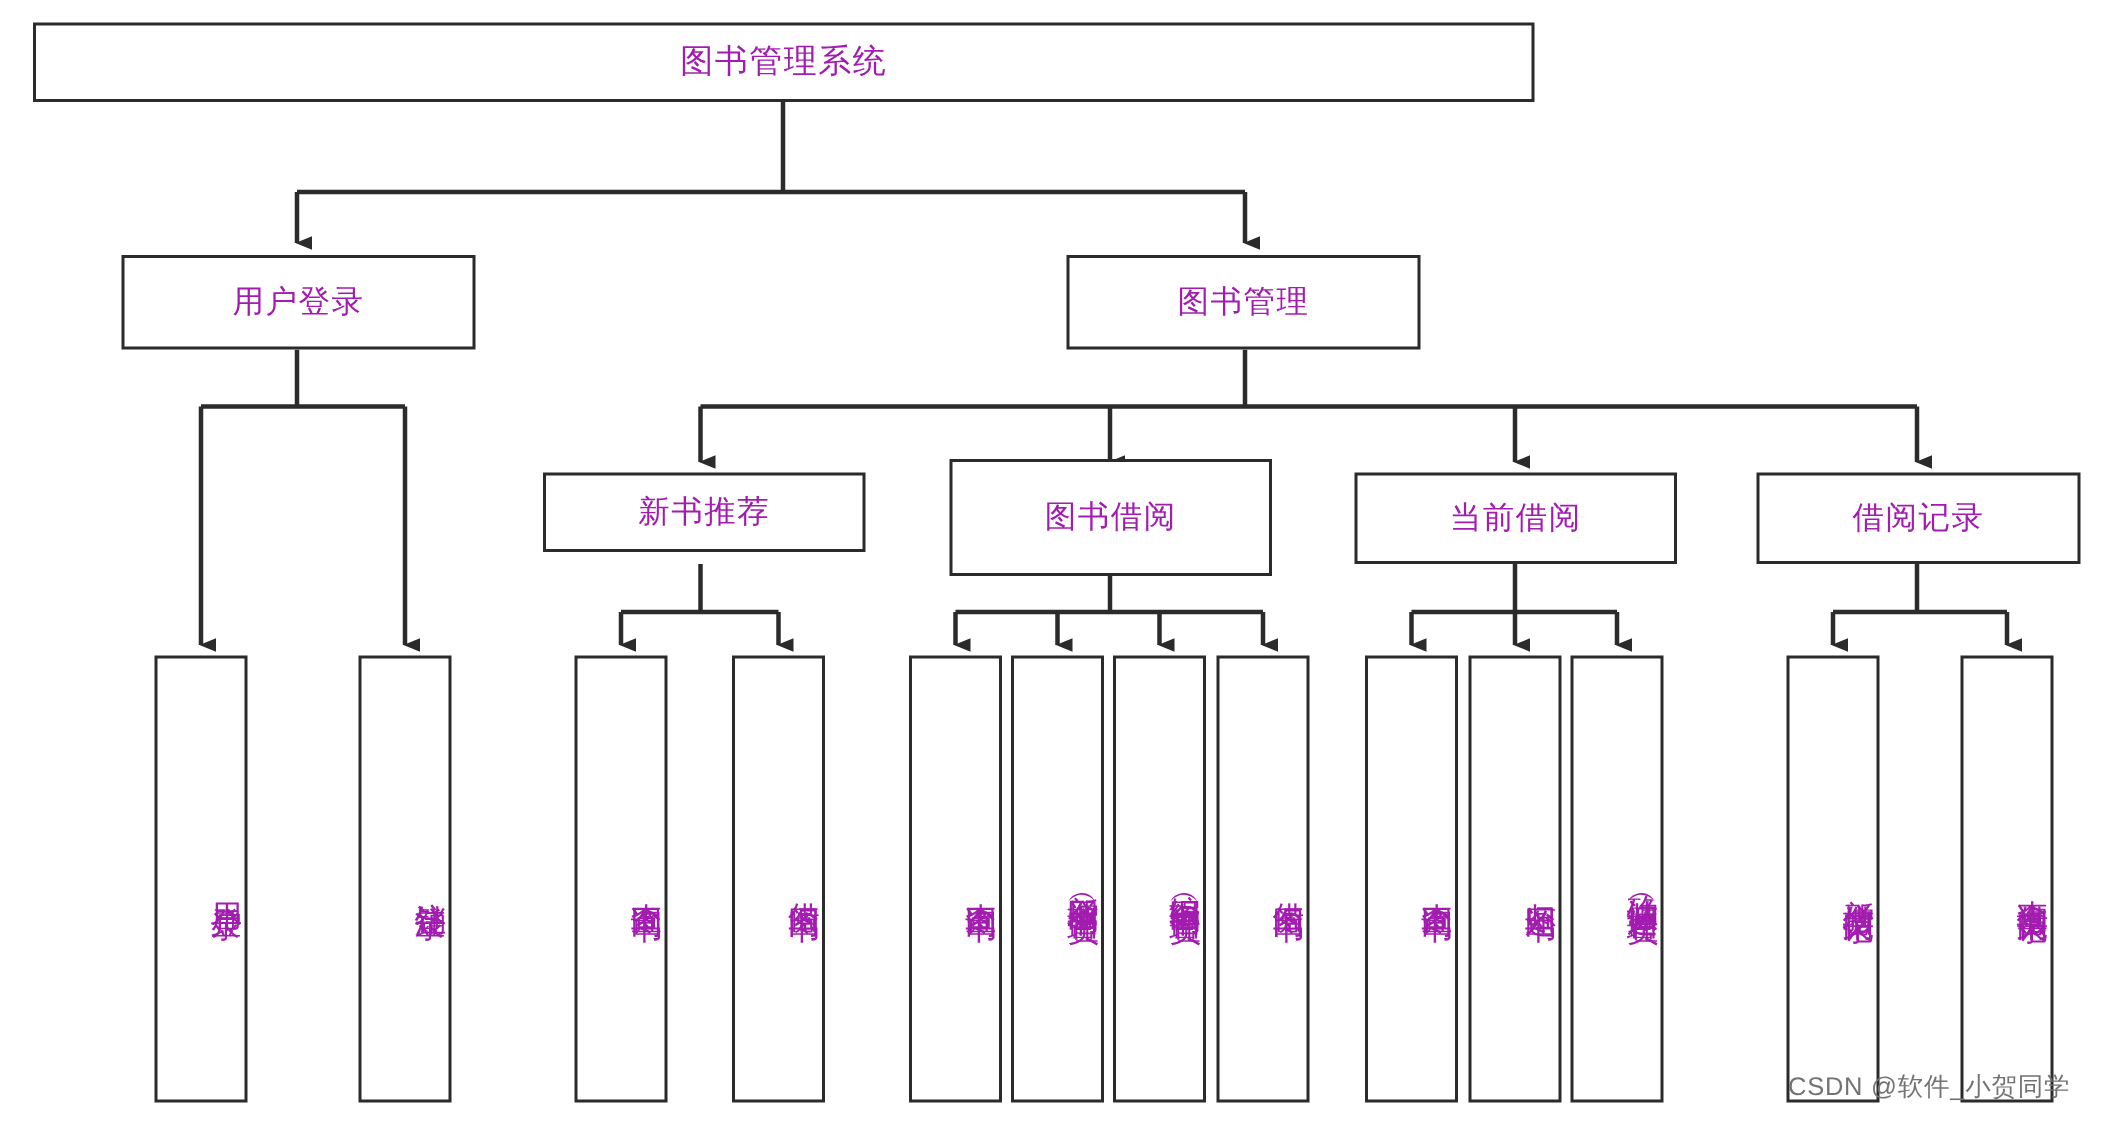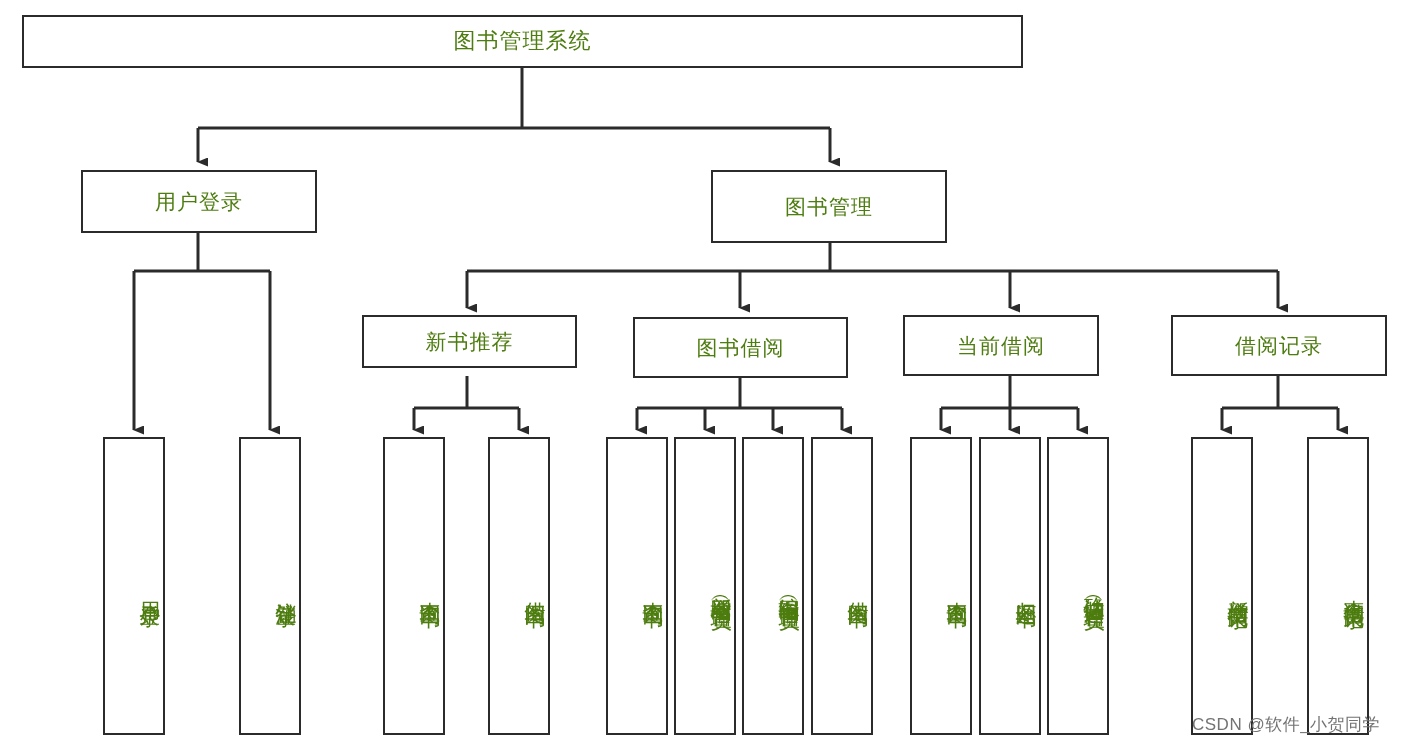--- a/index.html
+++ b/index.html
@@ -27,21 +27,21 @@
     pointer-events: none;
   }
   .node {
     position: absolute;
     box-sizing: border-box;
     background: #ffffff;
     border: 2.5px solid #2b2b2b;
     display: flex;
     align-items: center;
     justify-content: center;
-    color: #4d7c0f;
+    color: #a21caf;
     text-align: right;
     z-index: 2;
   }
   .node.horiz {
     font-size: 21px;
     line-height: 1.2;
     letter-spacing: 1px;
   }
   .node.root {
     font-size: 22px;
@@ -125,31 +125,31 @@
     </g>
   </svg>
 
   <div class="node horiz root" style="left:22px; top:15px; width:1001px; height:53px;">
     <span>图书管理系统</span>
   </div>
 
   <div class="node horiz" style="left:81px; top:170px; width:236px; height:63px;">
     <span>用户登录</span>
   </div>
-  <div class="node horiz" style="left:711px; top:170px; width:236px; height:73px;">
+  <div class="node horiz" style="left:711px; top:170px; width:236px; height:63px;">
     <span>图书管理</span>
   </div>
 
   <div class="node horiz" style="left:362px; top:315px; width:215px; height:53px;">
     <span>新书推荐</span>
   </div>
-  <div class="node horiz" style="left:633px; top:317px; width:215px; height:61px;">
+  <div class="node horiz" style="left:633px; top:306px; width:215px; height:78px;">
     <span>图书借阅</span>
   </div>
-  <div class="node horiz" style="left:903px; top:315px; width:196px; height:61px;">
+  <div class="node horiz" style="left:903px; top:315px; width:215px; height:61px;">
     <span>当前借阅</span>
   </div>
   <div class="node horiz" style="left:1171px; top:315px; width:216px; height:61px;">
     <span>借阅记录</span>
   </div>
 
   <div class="node vert" style="left:103px; top:437px; width:62px; height:298px;">
     <span class="vlabel">用户登录</span>
   </div>
   <div class="node vert" style="left:239px; top:437px; width:62px; height:298px;">

